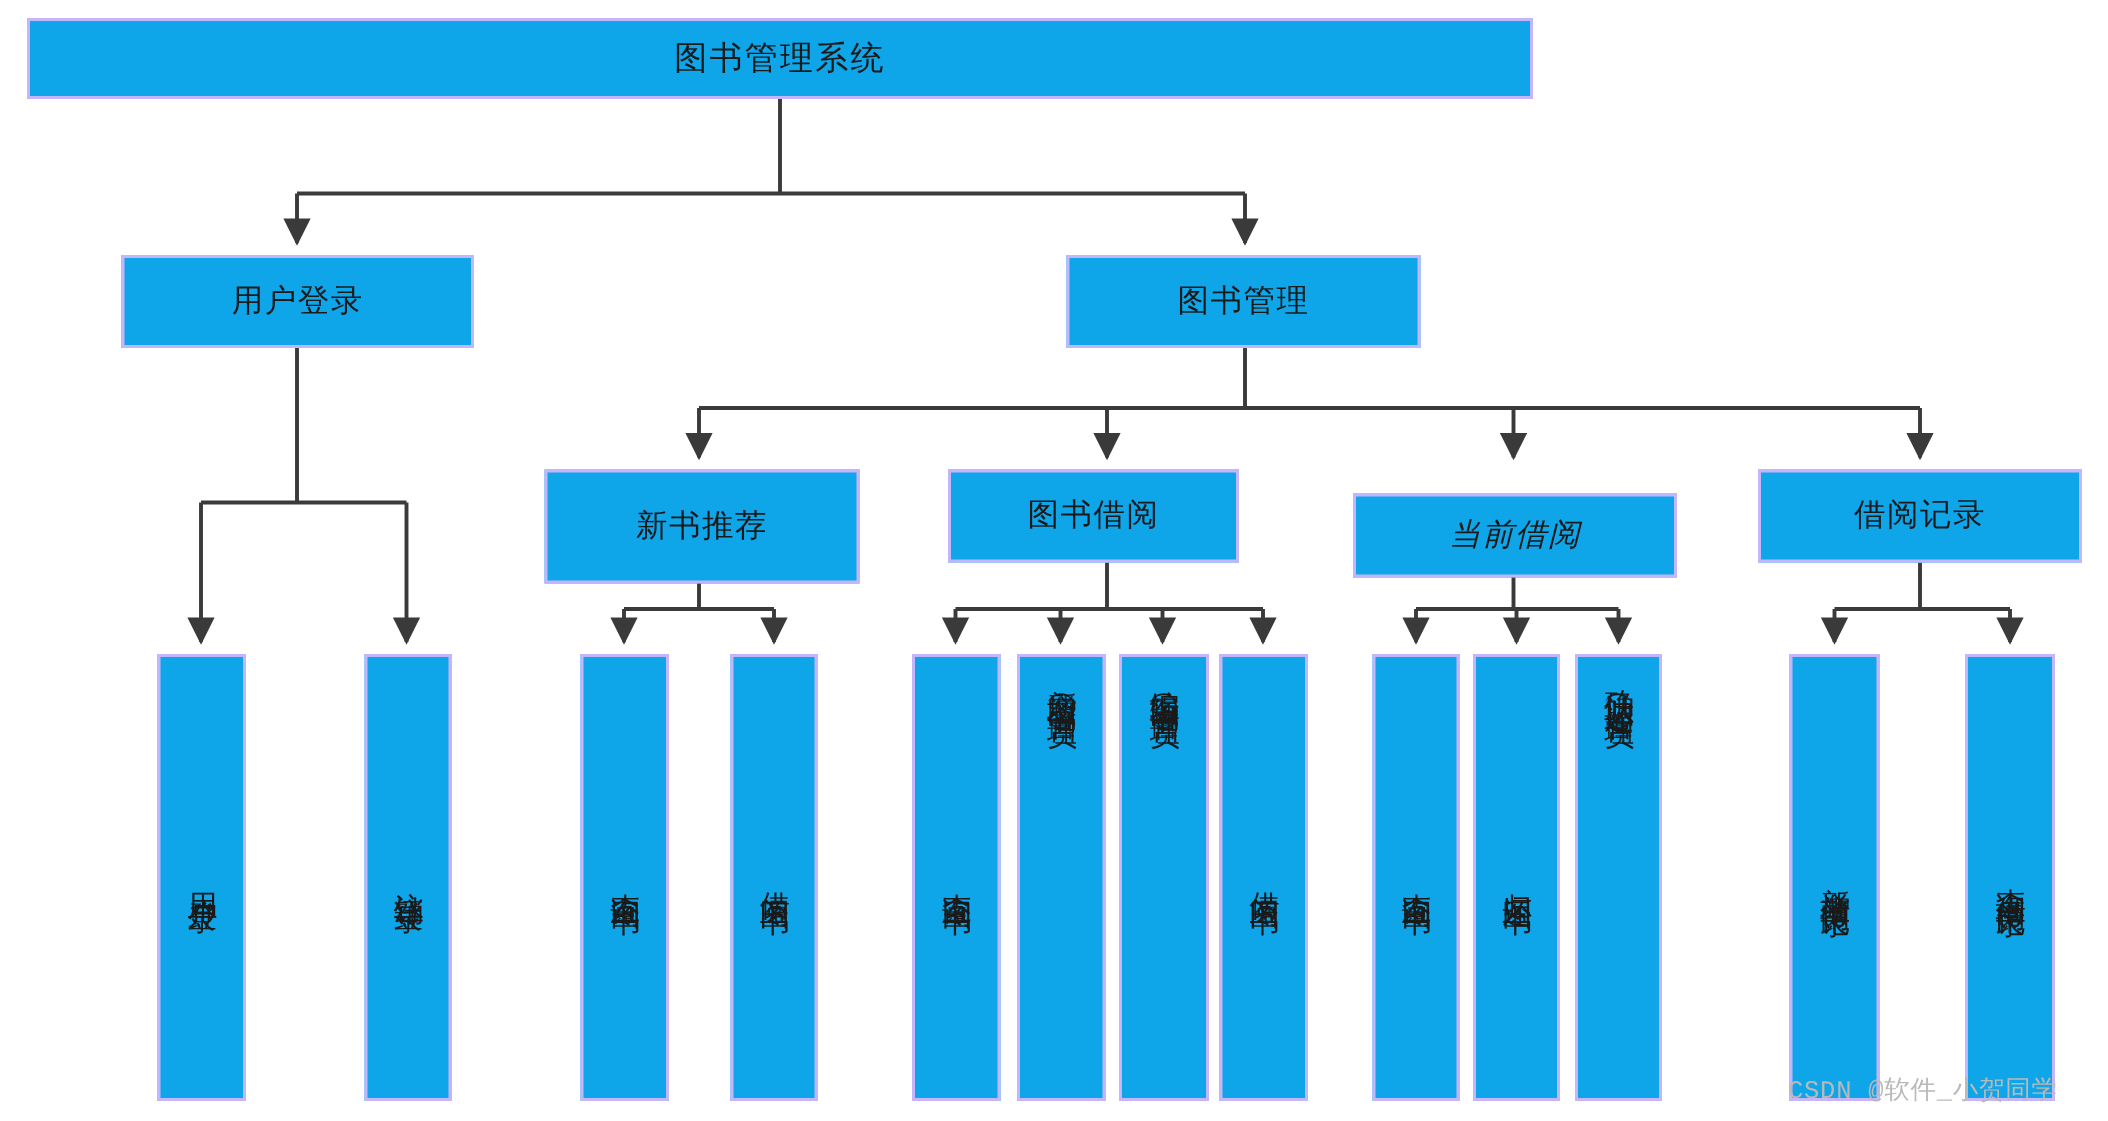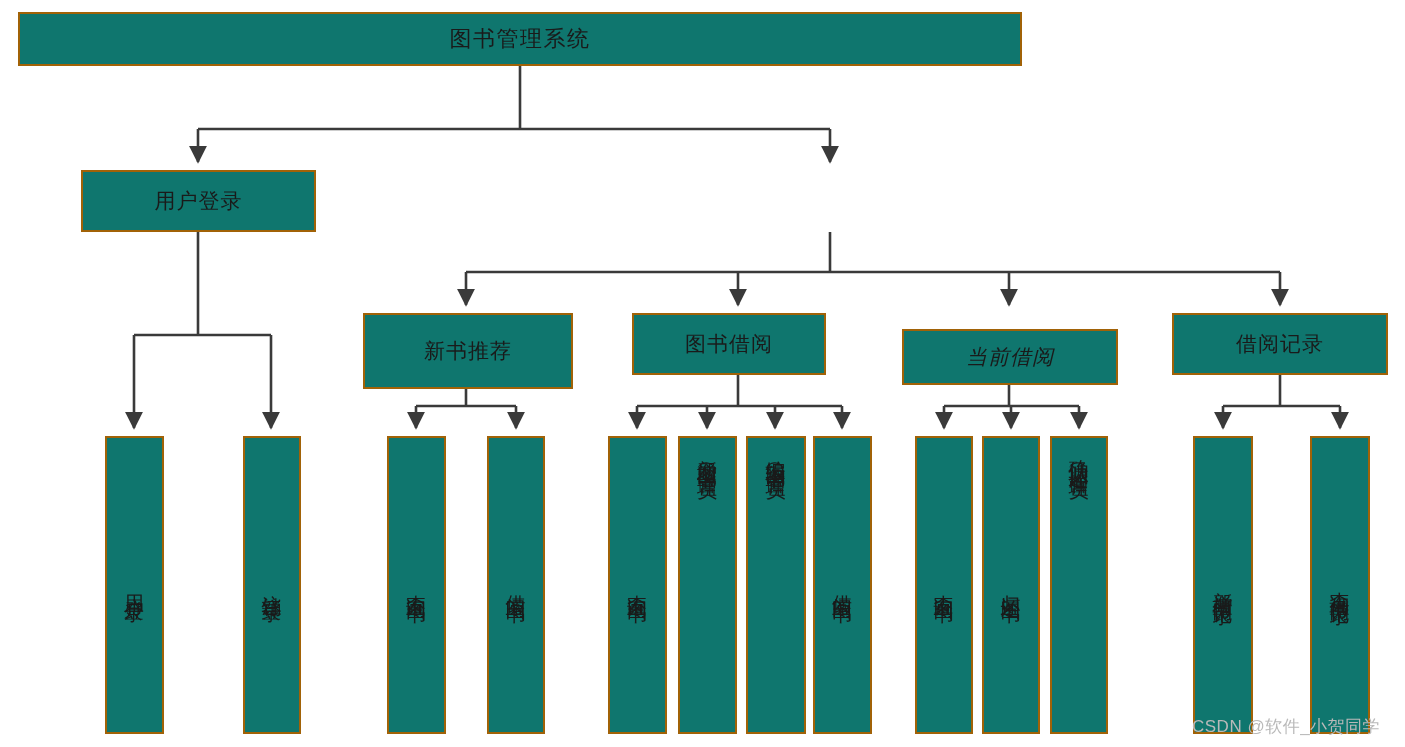--- a/index.html
+++ b/index.html
@@ -21,22 +21,22 @@
   #edges {
     position: absolute;
     left: 0;
     top: 0;
     width: 1405px;
     height: 747px;
   }
   .node {
     position: absolute;
     box-sizing: border-box;
-    border: 2px solid #a16207;
-    background: #0f766e;
+    border: 2px solid #c4b5fd;
+    background: #0ea5e9;
     display: flex;
     align-items: center;
     justify-content: center;
     color: #1a1a1a;
   }
   .node .label {
     display: block;
     text-align: center;
     line-height: 1.18;
     white-space: nowrap;
@@ -130,20 +130,23 @@
     </g>
   </svg>
 
   <div class="node horiz root" style="left:18px; top:12px; width:1004px; height:54px;">
     <span class="label">图书管理系统</span>
   </div>
 
   <div class="node horiz" style="left:81px; top:170px; width:235px; height:62px;">
     <span class="label">用户登录</span>
   </div>
+  <div class="node horiz" style="left:711px; top:170px; width:236px; height:62px;">
+    <span class="label">图书管理</span>
+  </div>
 
   <div class="node horiz" style="left:363px; top:313px; width:210px; height:76px;">
     <span class="label">新书推荐</span>
   </div>
   <div class="node horiz" style="left:632px; top:313px; width:194px; height:62px;">
     <span class="label">图书借阅</span>
   </div>
   <div class="node horiz" style="left:902px; top:329px; width:216px; height:56px;font-style:italic;">
     <span class="label">当前借阅</span>
   </div>
@@ -188,15 +191,15 @@
     <span class="label">确认归还（管理员）</span>
   </div>
 
   <div class="node vert centered" style="left:1193px; top:436px; width:60px; height:298px;">
     <span class="label">新增借阅记录</span>
   </div>
   <div class="node vert centered" style="left:1310px; top:436px; width:60px; height:298px;">
     <span class="label">查询借阅记录</span>
   </div>
 
-  <div class="watermark" style="left:1192px; top:715px;">CSDN @软件_小贺同学</div>
+  <div class="watermark" style="left:1192px; top:715px;font-family:Liberation Mono, monospace;">CSDN @软件_小贺同学</div>
 
 </div>
 
 </body></html>

